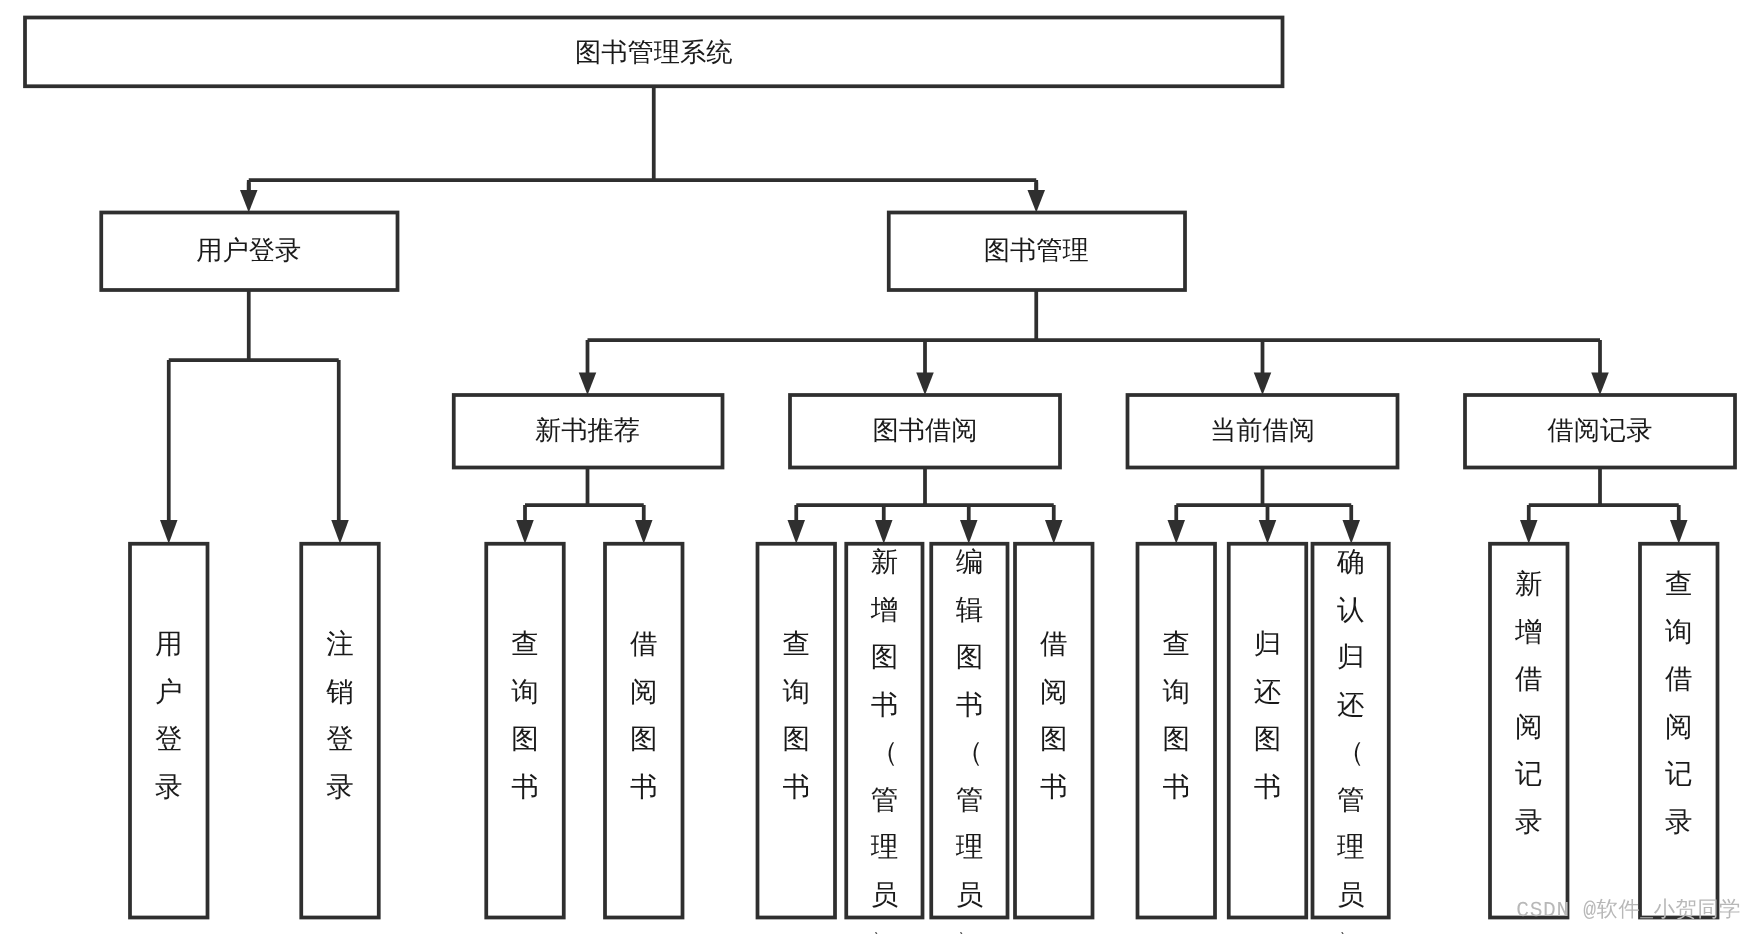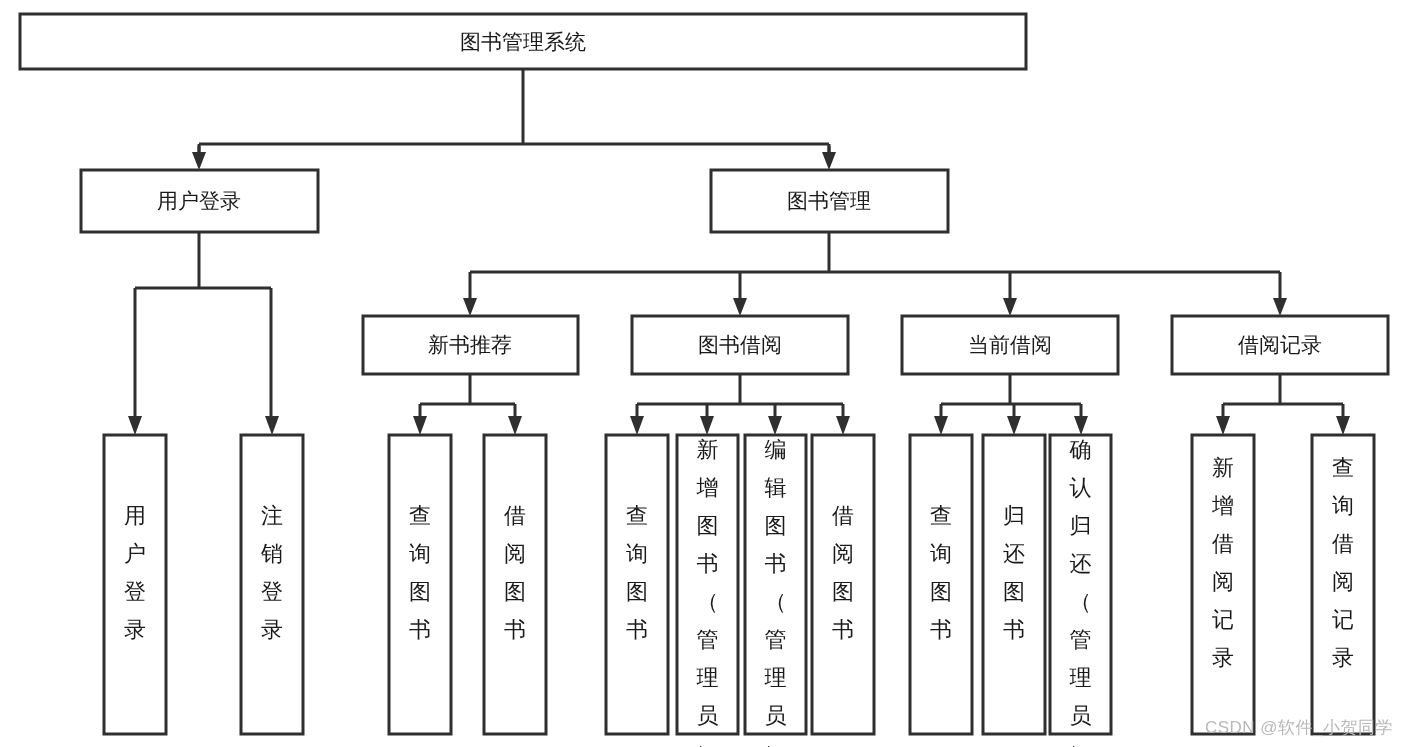--- a/index.html
+++ b/index.html
@@ -50,21 +50,21 @@
   .node-label-v {
     font-family: "Liberation Sans", "DejaVu Sans", sans-serif;
     font-size: 22px;
     fill: #1a1a1a;
     text-anchor: middle;
   }
   .watermark {
     position: absolute;
     right: 12px;
     bottom: 8px;
-    font-family: Liberation Sans, sans-serif;
+    font-family: Liberation Mono, monospace;
     font-size: 17px;
     color: #b8b8b8;
     white-space: nowrap;
     letter-spacing: 0.5px;
   }
 </style>
 </head>
 <body>
 
 <div id="diagram-root">

